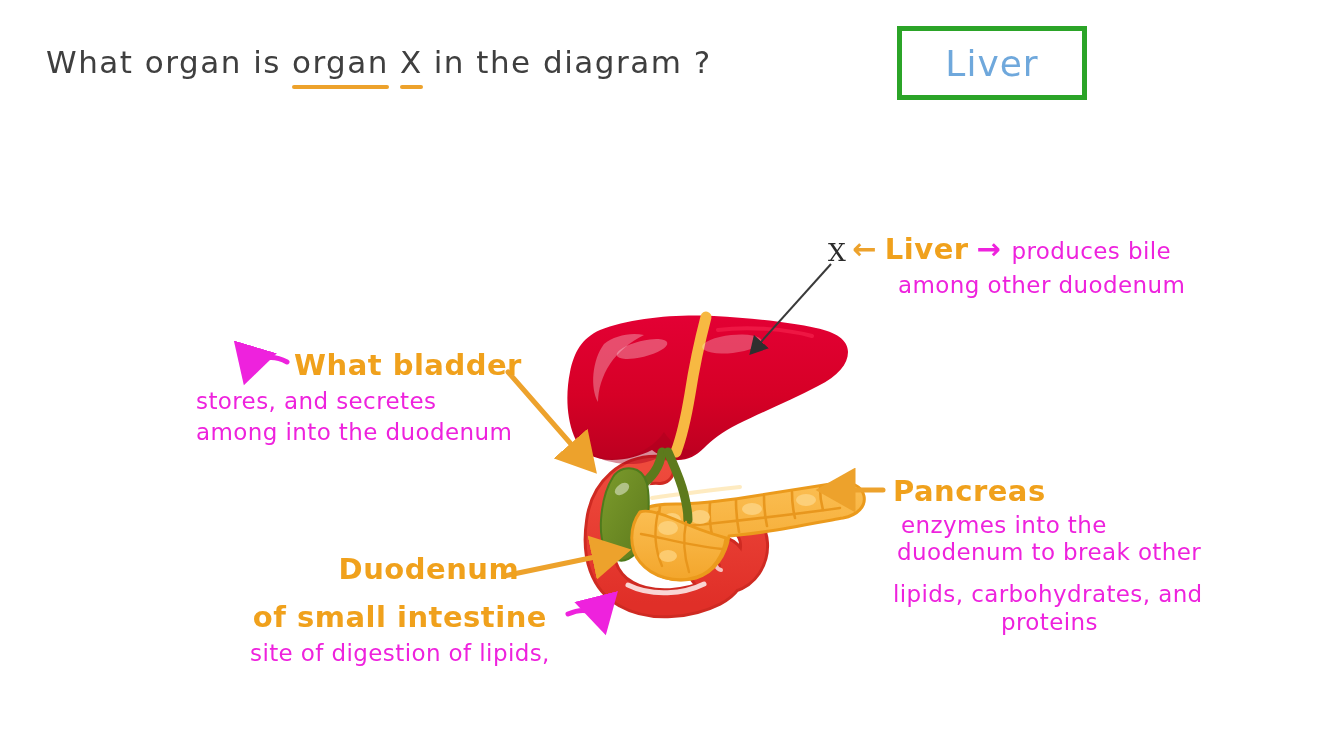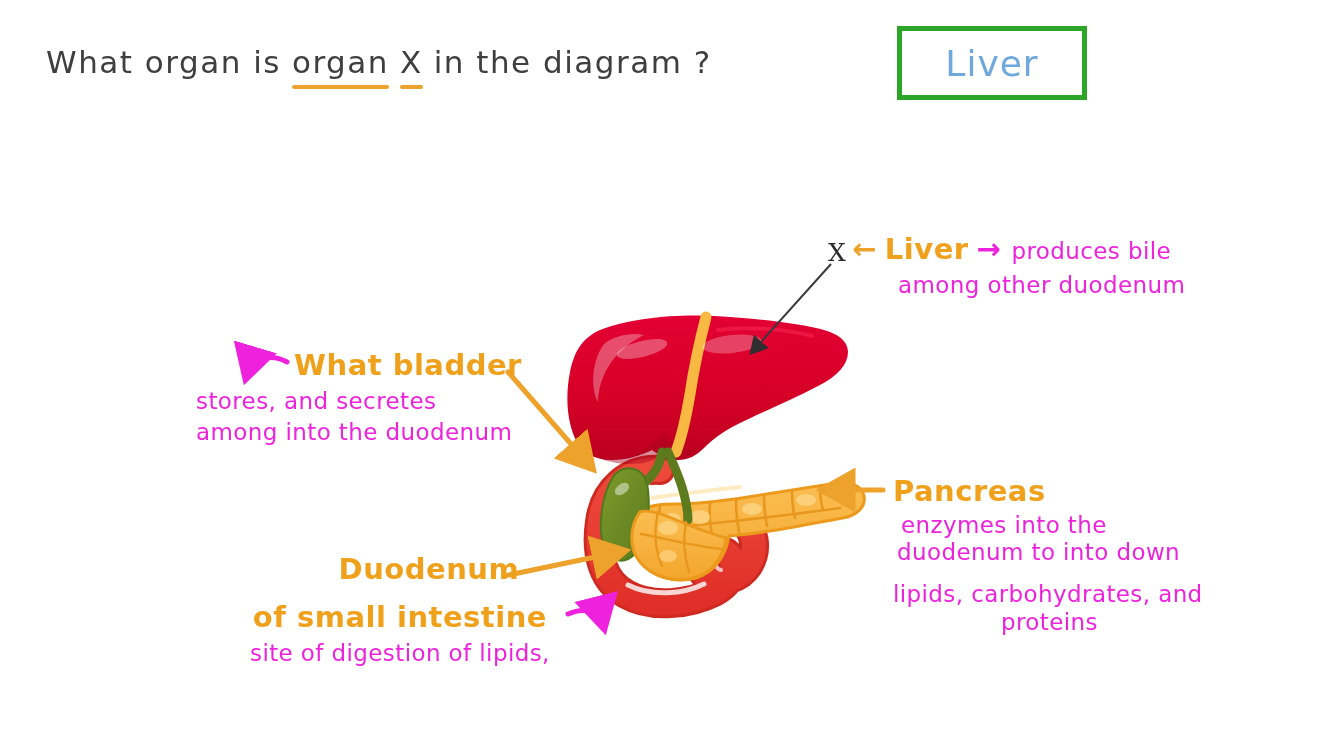--- a/index.html
+++ b/index.html
@@ -336,21 +336,21 @@
   <div id="gallbladder-annotation" class="abs hand">
     <div class="gb-title organ-name">What bladder</div>
     <div class="gb-desc desc">stores, and secretes</div>
     <div class="gb-desc2 desc">among into the duodenum</div>
   </div>
 
   <div id="pancreas-annotation" class="abs hand">
     <div class="organ-name">Pancreas</div>
     <div class="pc-desc-wrap">
       <div class="ln ln2 desc">enzymes into the</div>
-      <div class="ln ln3 desc">duodenum to into down</div>
+      <div class="ln ln3 desc">duodenum to break other</div>
       <div class="ln ln4 desc">lipids, carbohydrates, and</div>
       <div class="ln ln5 desc">proteins</div>
     </div>
   </div>
 
   <div id="duodenum-annotation" class="abs hand">
     <div class="du-title organ-name">Duodenum</div>
     <div class="du-sub organ-name">of small intestine</div>
     <div class="du-desc desc">site of digestion of lipids,</div>
   </div>

